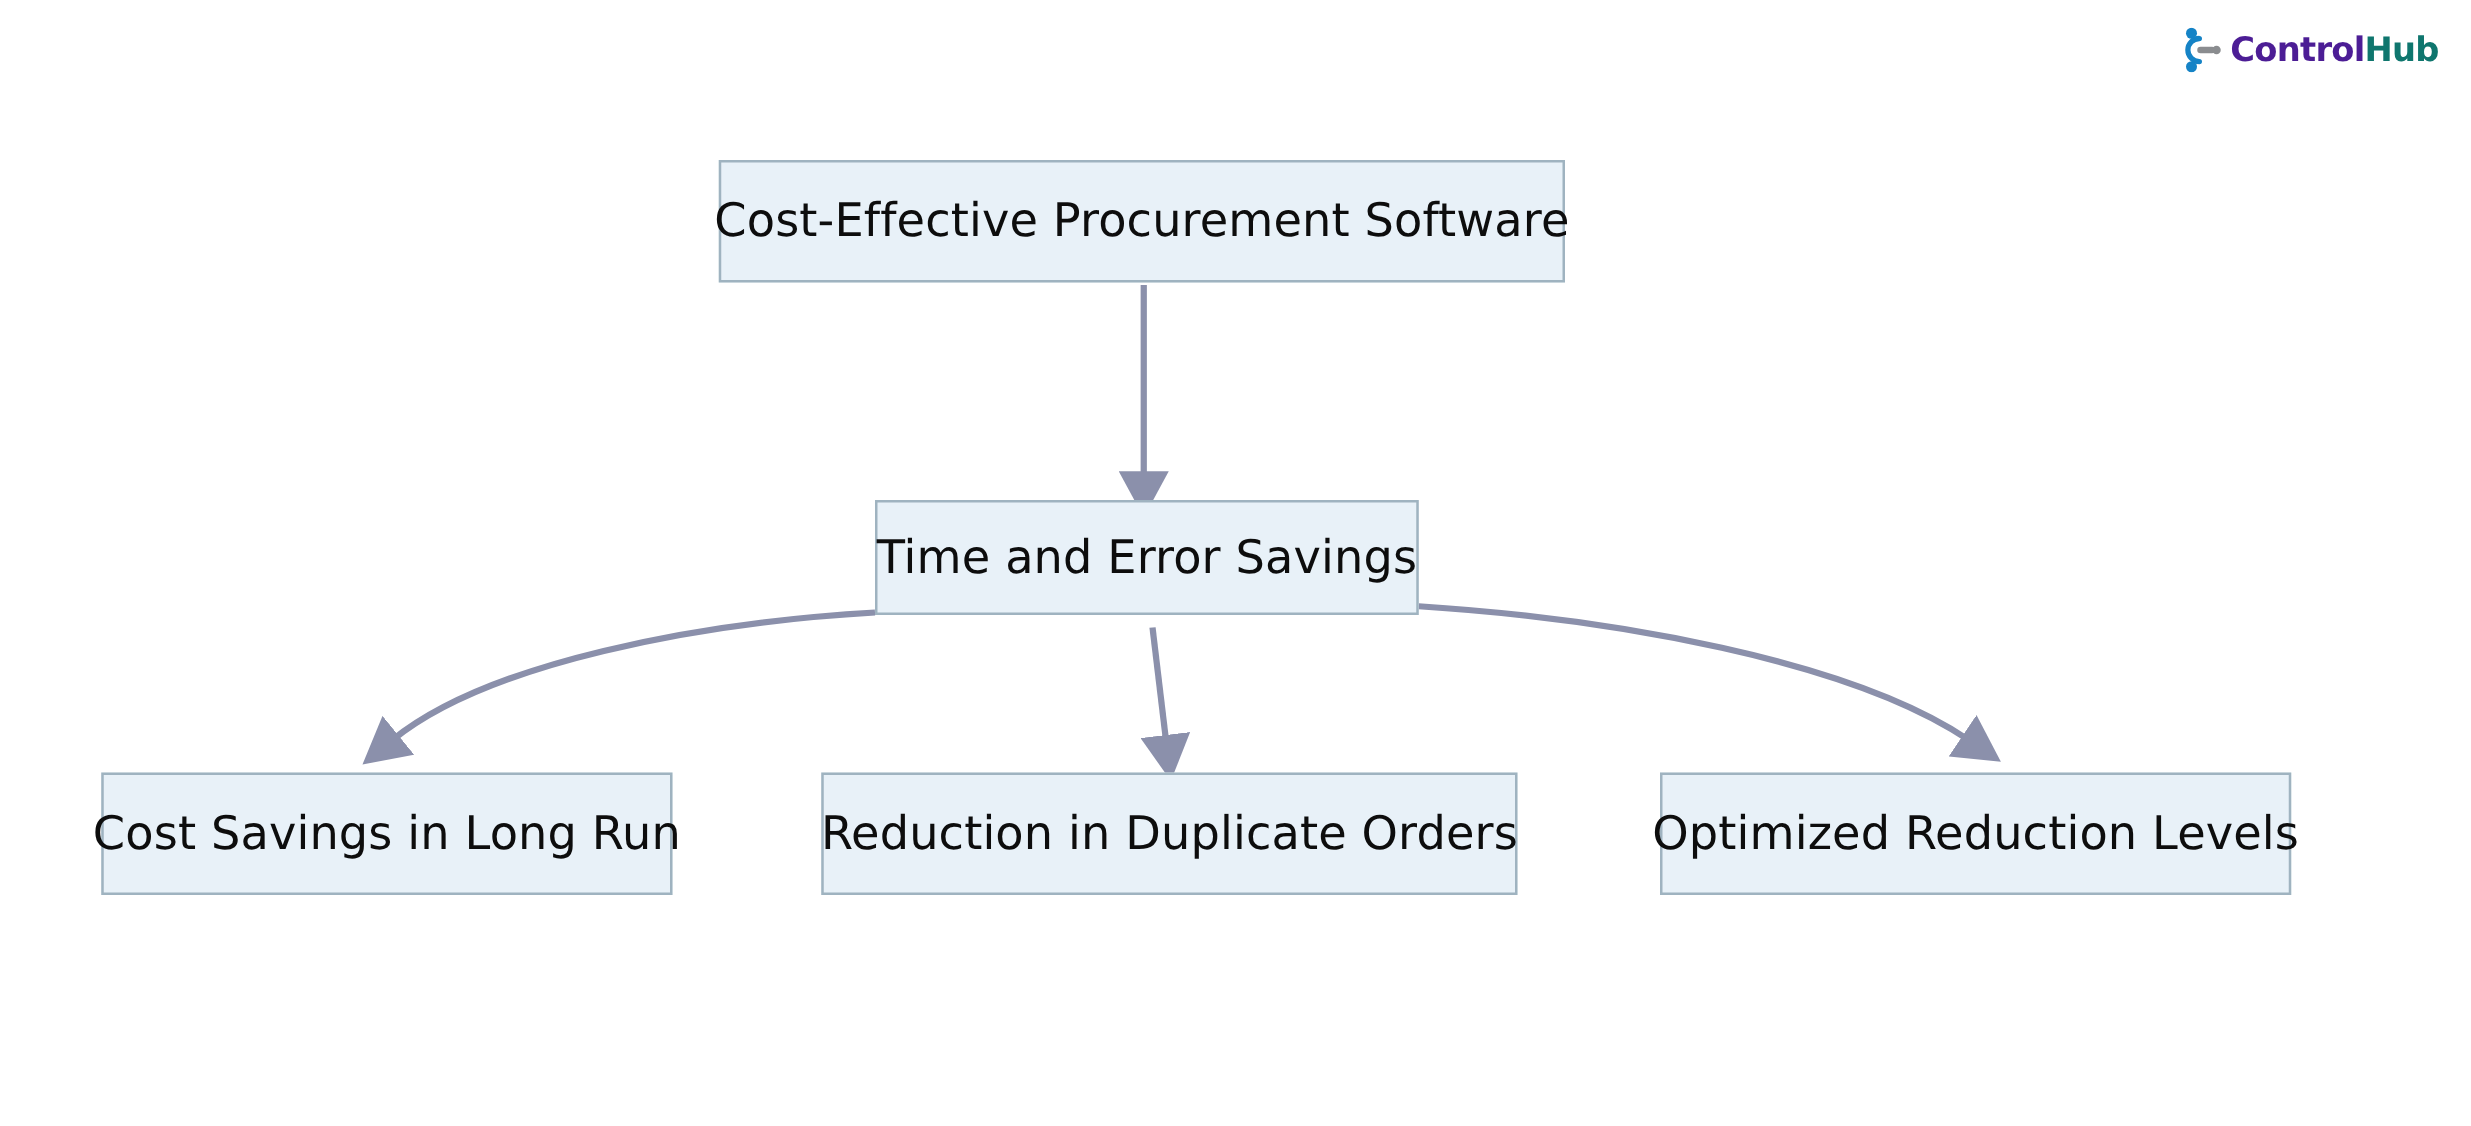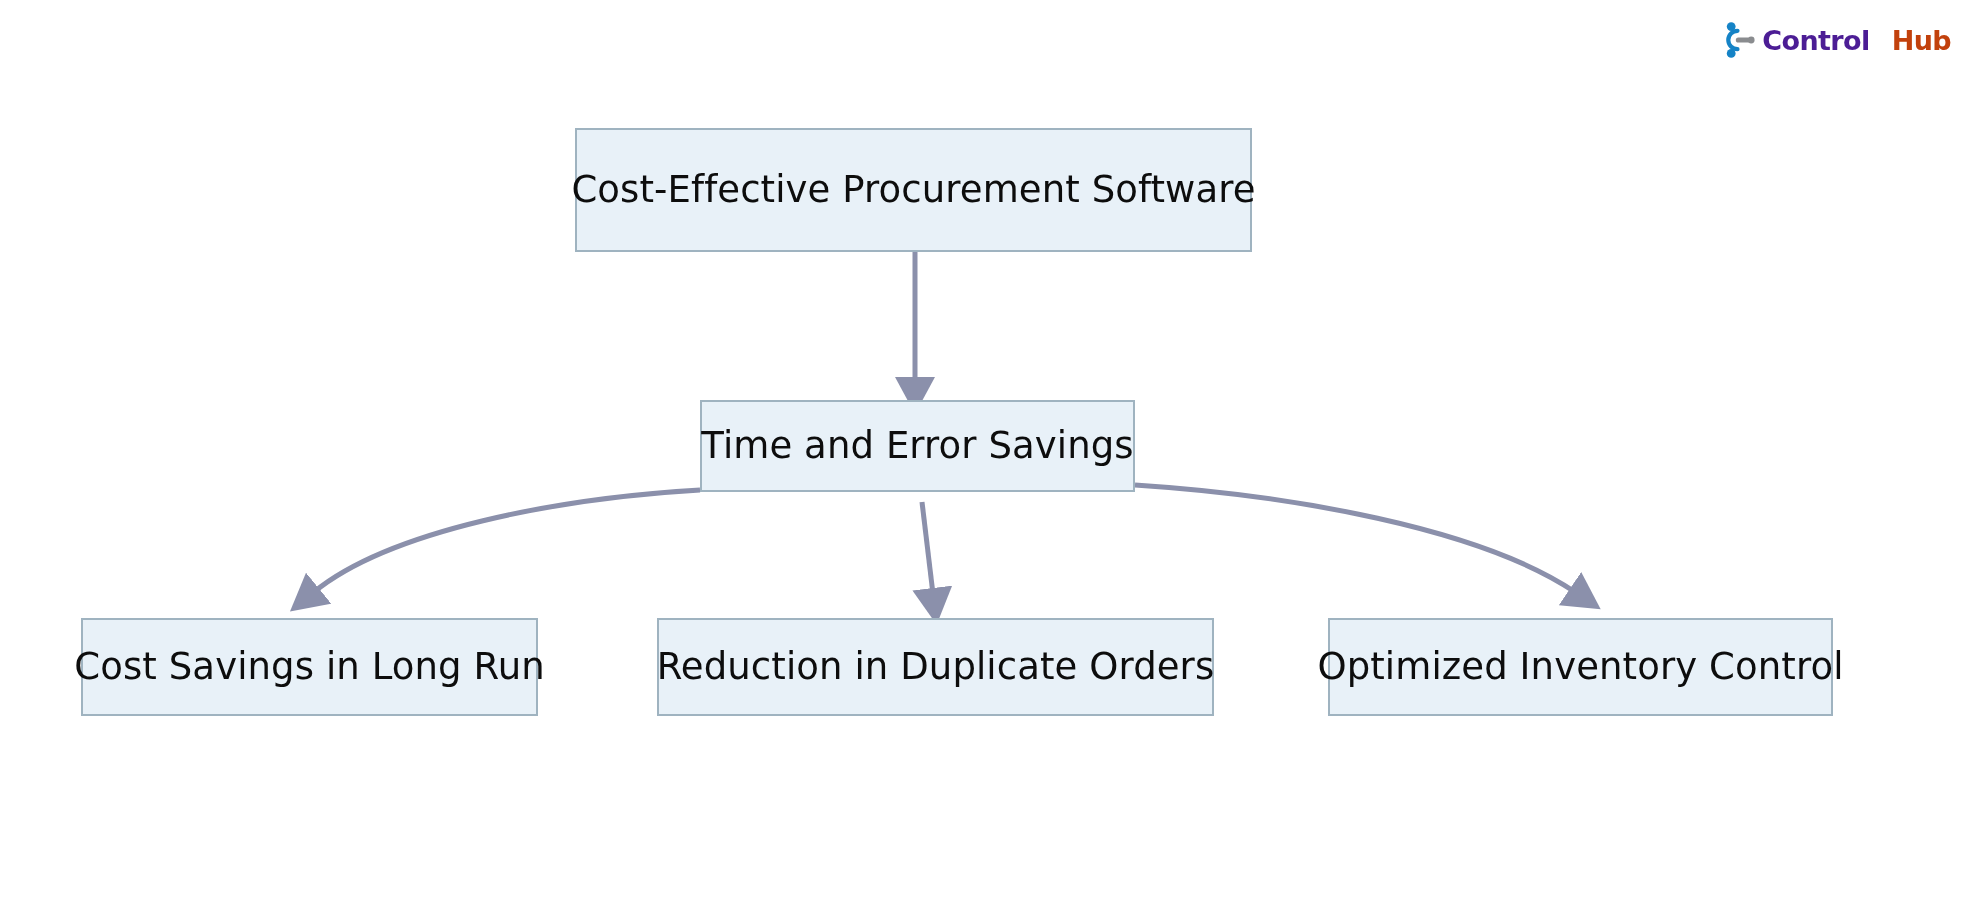--- a/index.html
+++ b/index.html
@@ -44,21 +44,21 @@
   .node-label {
     font-family: "DejaVu Sans", sans-serif;
     font-size: 37px;
     font-weight: 400;
     color: #0d0d0d;
     line-height: 1.15;
     white-space: nowrap;
     letter-spacing: 0.1px;
   }
 
-  #node-root      { left: 575px;  top: 128px; width: 677px; height: 124px; }
+  #node-root      { left: 575px;  top: 128px; width: 677px; height: 98px; }
   #node-mid       { left: 700px;  top: 400px; width: 435px; height: 92px; }
   #node-leaf-0    { left: 81px;   top: 618px; width: 457px; height: 98px;  }
   #node-leaf-1    { left: 657px;  top: 618px; width: 557px; height: 98px;  }
   #node-leaf-2    { left: 1328px; top: 618px; width: 505px; height: 98px;  }
 
   
   #brand {
     position: absolute;
     right: 26px;
     top: 22px;
@@ -68,21 +68,21 @@
   }
   #brand-mark { display: block; }
   .brand-text {
     font-family: "DejaVu Sans", sans-serif;
     font-size: 27px;
     font-weight: bold;
     letter-spacing: -0.6px;
     line-height: 1;
   }
   .brand-control { color: #4c1d95; }
-  .brand-hub     { color: #c2410c; margin-left: 22px; }
+  .brand-hub     { color: #0f766e; }
 </style>
 </head>
 <body>
 
 <div id="canvas">
 
   <svg id="edges" viewBox="0 0 1977 901" width="1977" height="901" xmlns="http://www.w3.org/2000/svg">
     <defs>
       <marker id="arrowhead" markerWidth="10" markerHeight="8" refX="1.2" refY="4" orient="auto" markerUnits="strokeWidth">
         <path d="M0,0 L0,8 L7.4,4 z" fill="#8b90ab"></path>
@@ -108,21 +108,21 @@
 
   <div class="node" id="node-leaf-0">
     <span class="node-label">Cost Savings in Long Run</span>
   </div>
 
   <div class="node" id="node-leaf-1">
     <span class="node-label">Reduction in Duplicate Orders</span>
   </div>
 
   <div class="node" id="node-leaf-2">
-    <span class="node-label">Optimized Inventory Control</span>
+    <span class="node-label">Optimized Reduction Levels</span>
   </div>
 
   <div id="brand">
     <svg id="brand-mark" width="34" height="36" viewBox="0 0 34 36" xmlns="http://www.w3.org/2000/svg">
 
       <path d="M16.5 8.8 A9.2 9.2 0 1 0 16.5 27.2" fill="none" stroke="#1583c6" stroke-width="4.2" stroke-linecap="round"></path>
 
       <circle cx="10.2" cy="4.6" r="4.4" fill="#1583c6"></circle>
 
       <circle cx="10.2" cy="31.4" r="4.4" fill="#1583c6"></circle>

